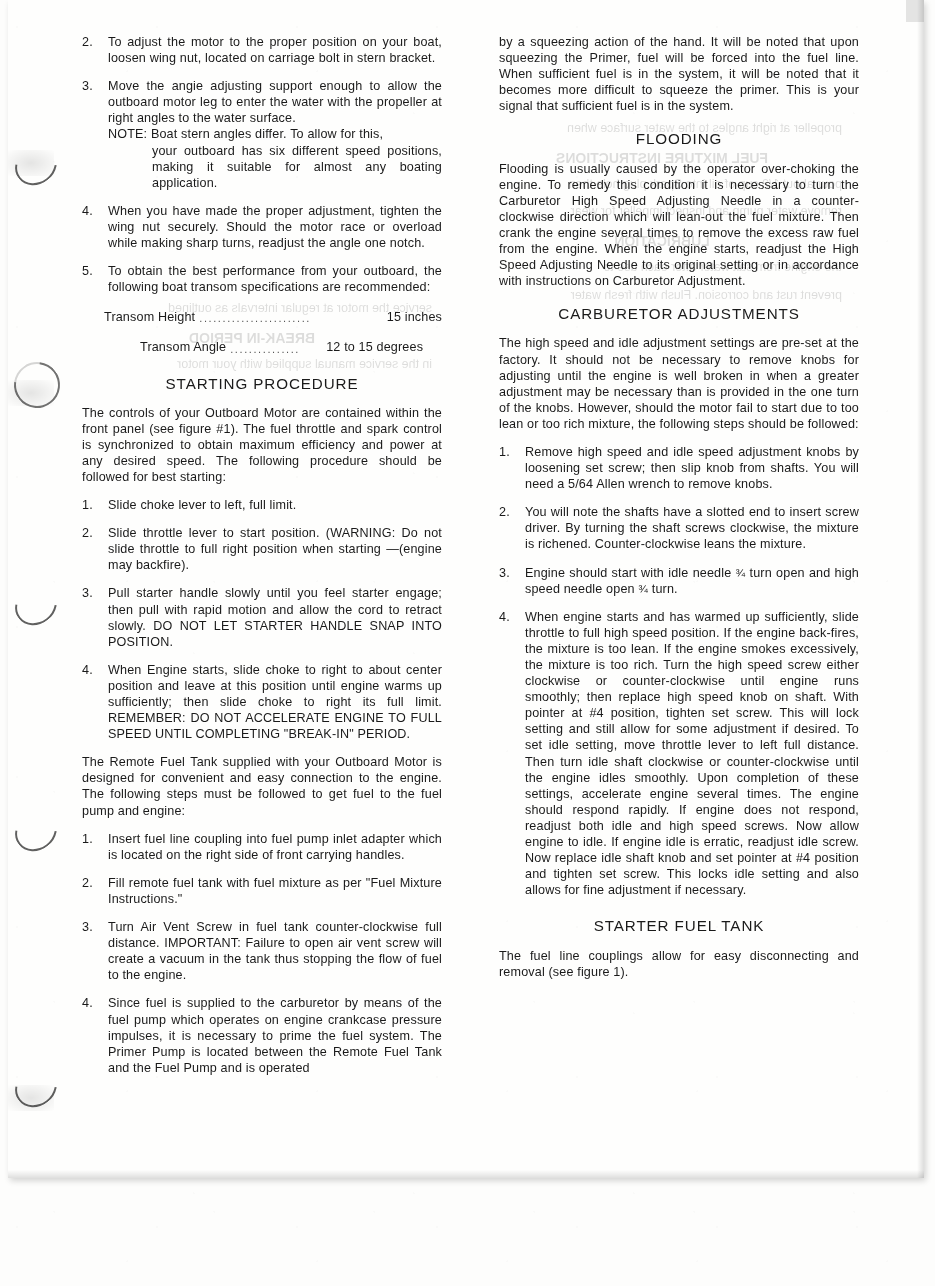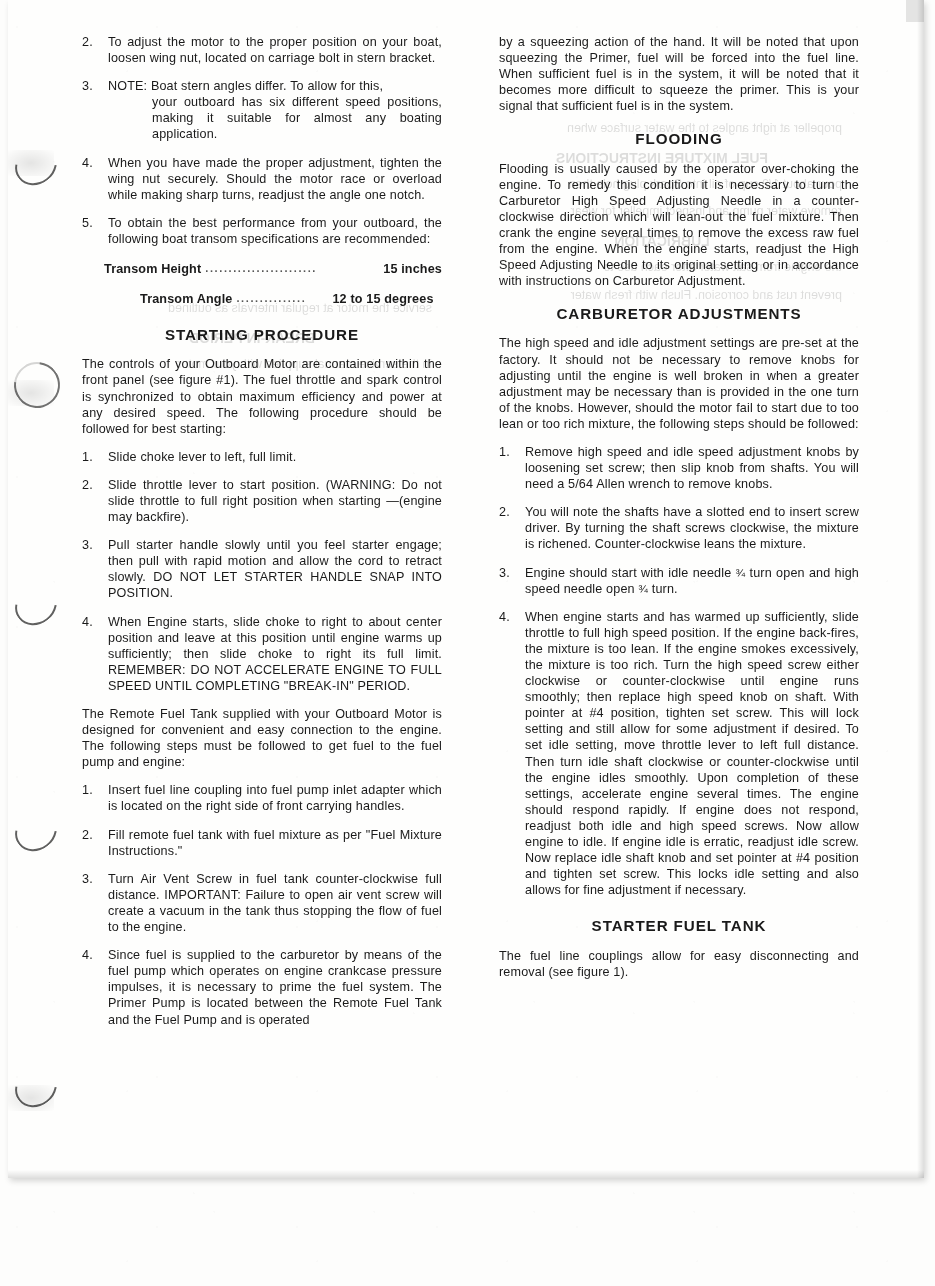--- a/index.html
+++ b/index.html
@@ -120,38 +120,37 @@
   }
   .note .note-lead { display: block; text-indent: 0; }
   .note-cont {
     display: block;
     padding-left: 44px;
     text-align: justify;
   }
 
   h2.heading {
     font-size: 15.2px;
-    font-weight: bold;
+    font-weight: normal;
     text-align: center;
     letter-spacing: 0.9px;
     margin: 20px 0 13px 0;
   }
   h2.heading.tighttop { margin-top: 17px; }
 
   
   .spec-block {
     margin: 14px 0 18px 0;
     padding-left: 22px;
   }
   .spec-row {
     display: flex;
-    align-items: center;
+    align-items: flex-end;
     margin-bottom: 14px;
     white-space: nowrap;
-    font-weight: bold;
   }
   .spec-label { flex: 0 0 auto; }
   .spec-dots {
     flex: 1 1 auto;
     margin: 0 4px;
     overflow: hidden;
     font-size: 11px;
     letter-spacing: 1.6px;
     color: #555;
     line-height: 1;
@@ -250,20 +249,21 @@
 
   <div class="col col-left">
 
     <div class="item">
       <span class="num">2.</span>
       <span class="txt">To adjust the motor to the proper position on your boat, loosen wing nut, located on carriage bolt in stern bracket.</span>
     </div>
 
     <div class="item">
       <span class="num">3.</span>
+      <span class="txt">Move the angie adjusting support enough to allow the outboard motor leg to enter the water with the propeller at right angles to the water surface.</span>
       <span class="note">
         <span class="note-lead">NOTE: Boat stern angles differ. To allow for this,</span>
         <span class="note-cont">your outboard has six different speed positions, making it suitable for almost any boating application.</span>
       </span>
     </div>
 
     <div class="item">
       <span class="num">4.</span>
       <span class="txt">When you have made the proper adjustment, tighten the wing nut securely. Should the motor race or overload while making sharp turns, readjust the angle one notch.</span>
     </div>

